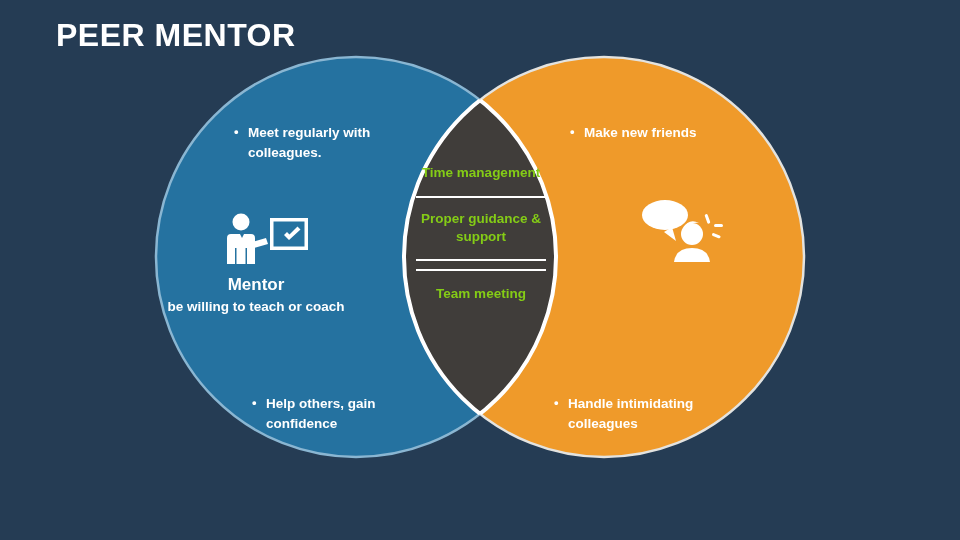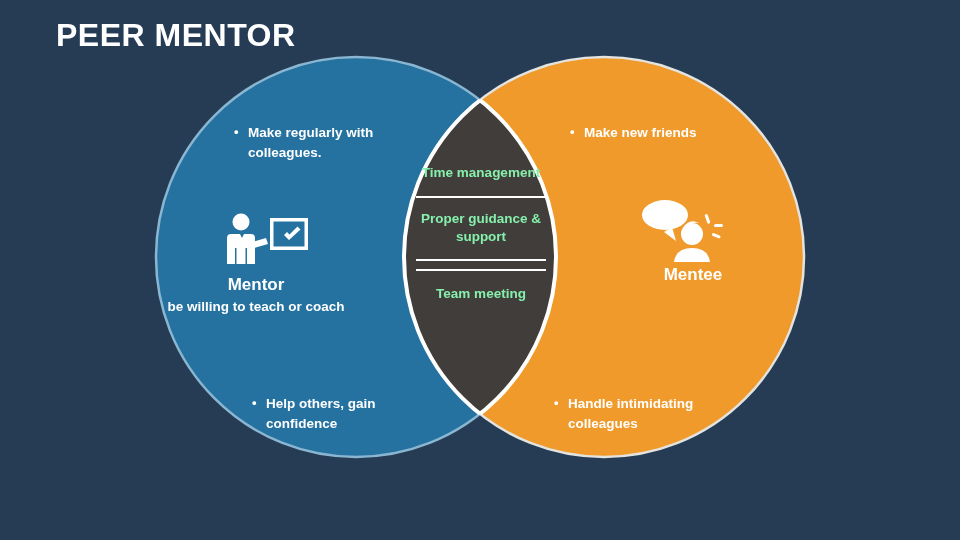--- a/index.html
+++ b/index.html
@@ -93,21 +93,21 @@
   .role-mentor { left: 136px; top: 208px; width: 240px; }
   .role-mentee { left: 600px; top: 198px; width: 186px; }
 
   
   .center-list {
     position: absolute;
     left: 400px;
     top: 158px;
     width: 162px;
     text-align: center;
-    color: #86efac;
+    color: #84cc16;
   }
   .center-item {
     font-size: 13.5px;
     font-weight: bold;
     line-height: 1.35;
     padding: 6px 0 6px 0;
   }
   .center-rule {
     height: 2px;
     background: #ffffff;
@@ -173,21 +173,21 @@
 
         <rect x="706" y="214" width="3" height="10" rx="1.5" transform="rotate(-20 707 219)"></rect>
         <rect x="714" y="224" width="9" height="3" rx="1.5"></rect>
         <rect x="712" y="234" width="9" height="3" rx="1.5" transform="rotate(22 716 235)"></rect>
       </g>
     </svg>
   </div>
 
   <div class="bullet bullet-tl">
     <span class="dot">•</span>
-    <span class="btext">Make regularly with colleagues.</span>
+    <span class="btext">Meet regularly with colleagues.</span>
   </div>
 
   <div class="bullet bullet-bl">
     <span class="dot">•</span>
     <span class="btext">Help others, gain confidence</span>
   </div>
 
   <div class="bullet bullet-tr">
     <span class="dot">•</span>
     <span class="btext">Make new friends</span>
@@ -199,21 +199,20 @@
   </div>
 
   <div class="role role-mentor">
     <div class="role-icon"></div>
     <div class="role-name">Mentor</div>
     <div class="role-sub">be willing to teach or coach</div>
   </div>
 
   <div class="role role-mentee">
     <div class="role-icon"></div>
-    <div class="role-name">Mentee</div>
   </div>
 
   <div class="center-list">
     <div class="center-item">Time management</div>
     <div class="center-rule"></div>
     <div class="center-item two-line">Proper guidance &amp; support</div>
     <div class="center-rule"></div>
     <div class="center-rule"></div>
     <div class="center-item">Team meeting</div>
   </div>

